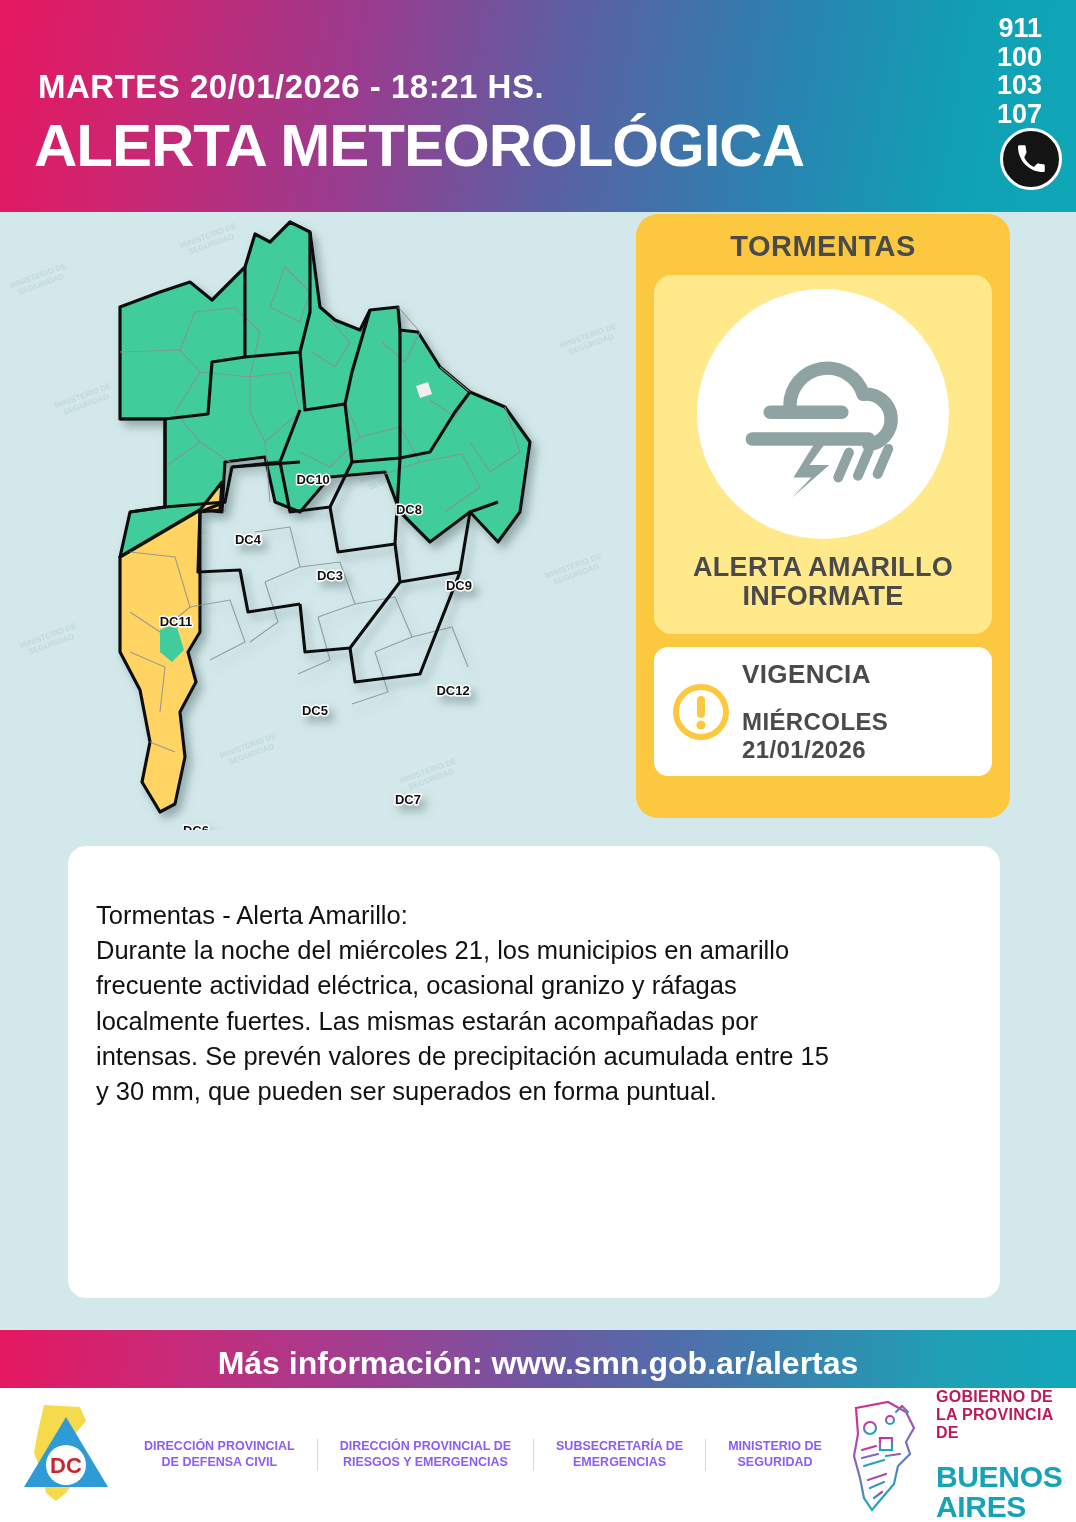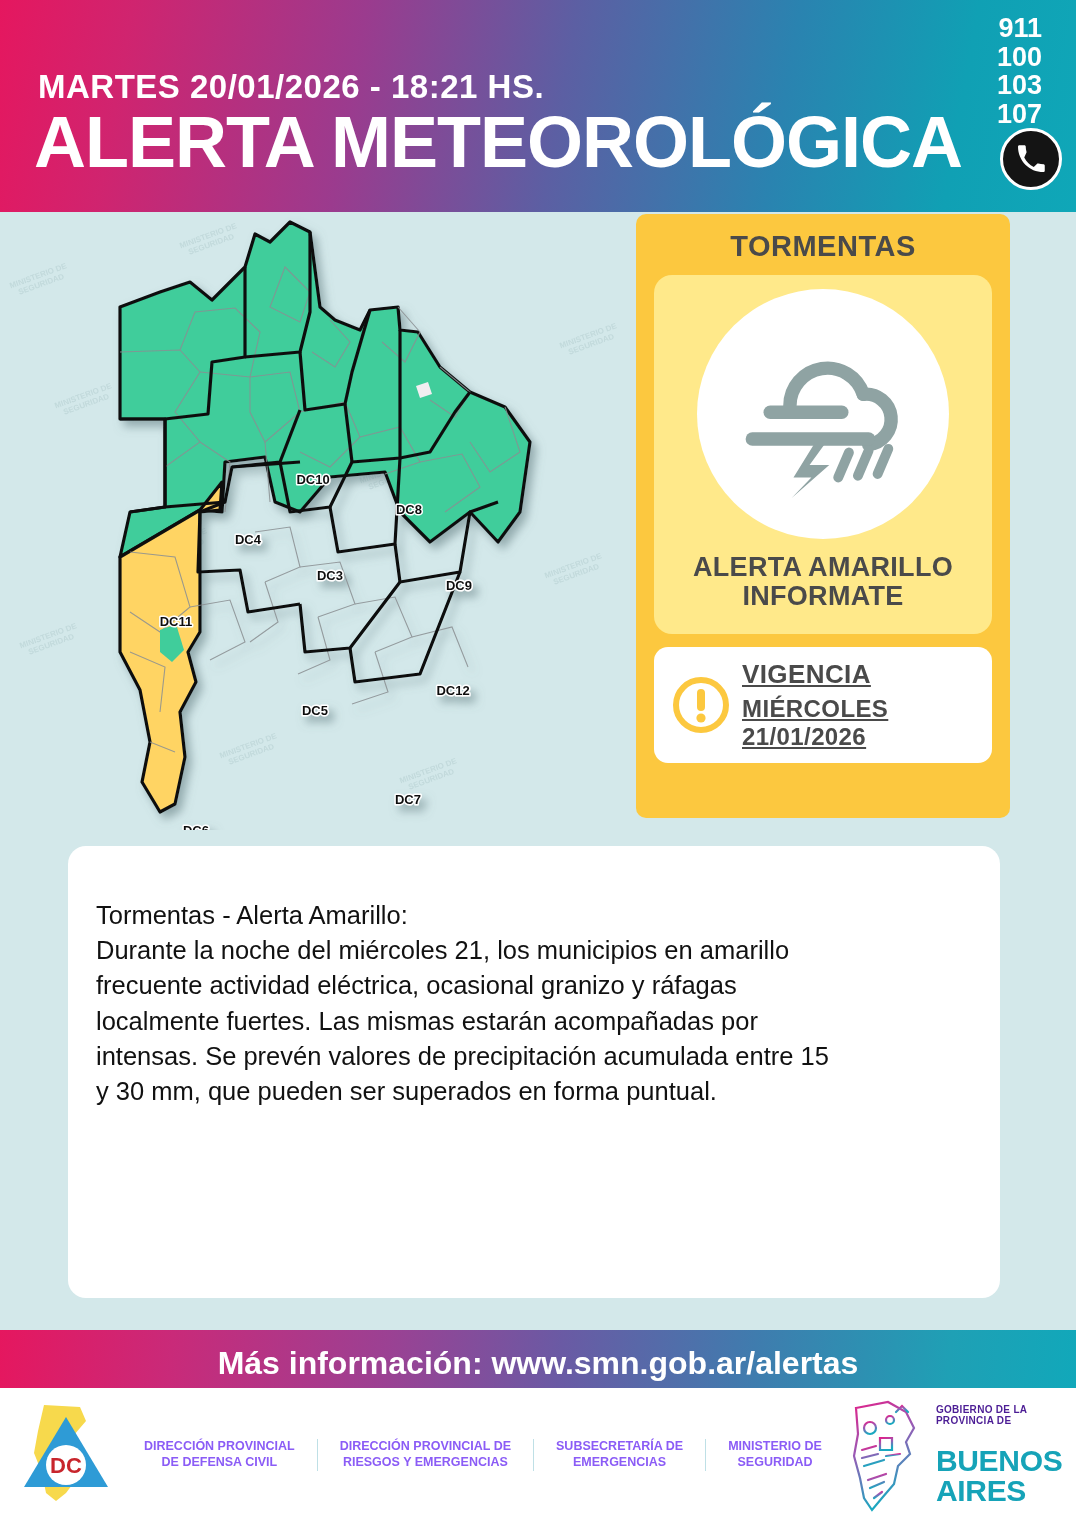--- a/index.html
+++ b/index.html
@@ -16,22 +16,22 @@
     position:absolute;left:0;top:0;width:1076px;height:212px;
     background:linear-gradient(100deg,#e5175f 0%,#d0246f 12%,#9b3b8e 33%,#5c5fa3 52%,#2a83b0 72%,#10a0b4 88%,#0fa7b8 100%);
     overflow:hidden;
   }
   .header-date{
     position:absolute;left:38px;top:68px;
     color:#ffffff;font-size:33px;font-weight:bold;letter-spacing:.5px;
     white-space:nowrap;
   }
   .header-title{
-    position:absolute;left:34px;top:106px;
-    color:#ffffff;font-size:72px;font-weight:bold;letter-spacing:-1px;
+    position:absolute;left:34px;top:116px;
+    color:#ffffff;font-size:60px;font-weight:bold;letter-spacing:-1px;
     white-space:nowrap;line-height:1;
   }
   .phones{
     position:absolute;right:34px;top:14px;
     text-align:right;color:#ffffff;
     font-size:27px;font-weight:bold;line-height:1.06;
   }
   .phone-circle{
     position:absolute;right:14px;top:128px;
     width:56px;height:56px;border-radius:50%;
@@ -56,21 +56,21 @@
     font-family:"Liberation Sans", sans-serif;
     paint-order:stroke;stroke:#ffffff;stroke-width:3px;stroke-linejoin:round;
   }
   .legend{
     position:absolute;left:0;top:742px;width:636px;
   }
 
   
   .alert-panel{
     position:absolute;left:636px;top:214px;width:374px;height:604px;
-    background:#fcc83f;border-radius:10px;
+    background:#fcc83f;border-radius:22px;
   }
   .alert-heading{
     text-align:center;color:#4a4a4a;font-weight:bold;font-size:29px;
     padding-top:16px;letter-spacing:.5px;
   }
   .alert-card{
     margin:12px 18px 0 18px;background:#ffe98a;border-radius:18px;
     padding:14px 0 24px 0;
   }
   .icon-circle{
@@ -81,23 +81,23 @@
   .alert-status{
     text-align:center;color:#4a4a4a;font-weight:bold;font-size:27px;
     line-height:1.06;margin-top:14px;letter-spacing:.3px;
   }
   .vigencia-box{
     margin:13px 18px 0 18px;background:#ffffff;border-radius:14px;
     display:flex;align-items:center;padding:12px 10px;min-height:96px;
     box-sizing:border-box;
   }
   .excl-icon{width:62px;height:62px;flex:0 0 62px;margin-left:6px;}
-  .vig-texts{margin-left:10px;color:#4a4a4a;text-decoration:underline;}
+  .vig-texts{margin-left:10px;color:#4a4a4a;}
   .vig-title{font-size:26px;font-weight:bold;letter-spacing:.4px;}
-  .vig-day{font-size:24px;font-weight:bold;letter-spacing:.4px;margin-top:5px;text-align:right;}
+  .vig-day{font-size:24px;font-weight:bold;letter-spacing:.4px;margin-top:18px;text-align:right;}
   .vig-date{font-size:24px;font-weight:bold;letter-spacing:.4px;}
 
   
   .text-card{
     position:absolute;left:68px;top:846px;width:932px;height:452px;
     background:#ffffff;border-radius:18px;
     box-sizing:border-box;padding:52px 30px 30px 28px;
   }
   .text-card p{
     margin:0;color:#111111;font-size:25.5px;line-height:1.38;
@@ -123,21 +123,21 @@
   .foot-labels{display:flex;align-items:center;margin-left:6px;}
   .foot-item{
     color:#8b5cf6;font-size:12.5px;font-weight:bold;text-align:center;
     line-height:1.25;padding:0 22px;white-space:nowrap;
     border-left:1px solid #bfe0e6;
   }
   .foot-item:first-child{border-left:none;padding-left:12px;}
   .gba{display:flex;align-items:center;margin-left:auto;margin-right:10px;}
   .gba-mark{width:84px;height:122px;flex:0 0 84px;}
   .gba-text{margin-left:8px;}
-  .gba-top{color:#4c1d95;font-size:10px;font-weight:bold;letter-spacing:.3px;}
+  .gba-top{color:#be185d;font-size:16px;font-weight:bold;letter-spacing:.3px;}
   .gba-bottom{color:#16a3b8;font-size:30px;font-weight:bold;letter-spacing:-.3px;line-height:1;margin-top:20px;}
 </style>
 </head>
 <body>
 
 <div class="header">
   <div class="header-date">MARTES 20/01/2026 - 18:21 HS.</div>
   <div class="header-title">ALERTA METEOROLÓGICA</div>
   <div class="phones">
     <div>911</div>

